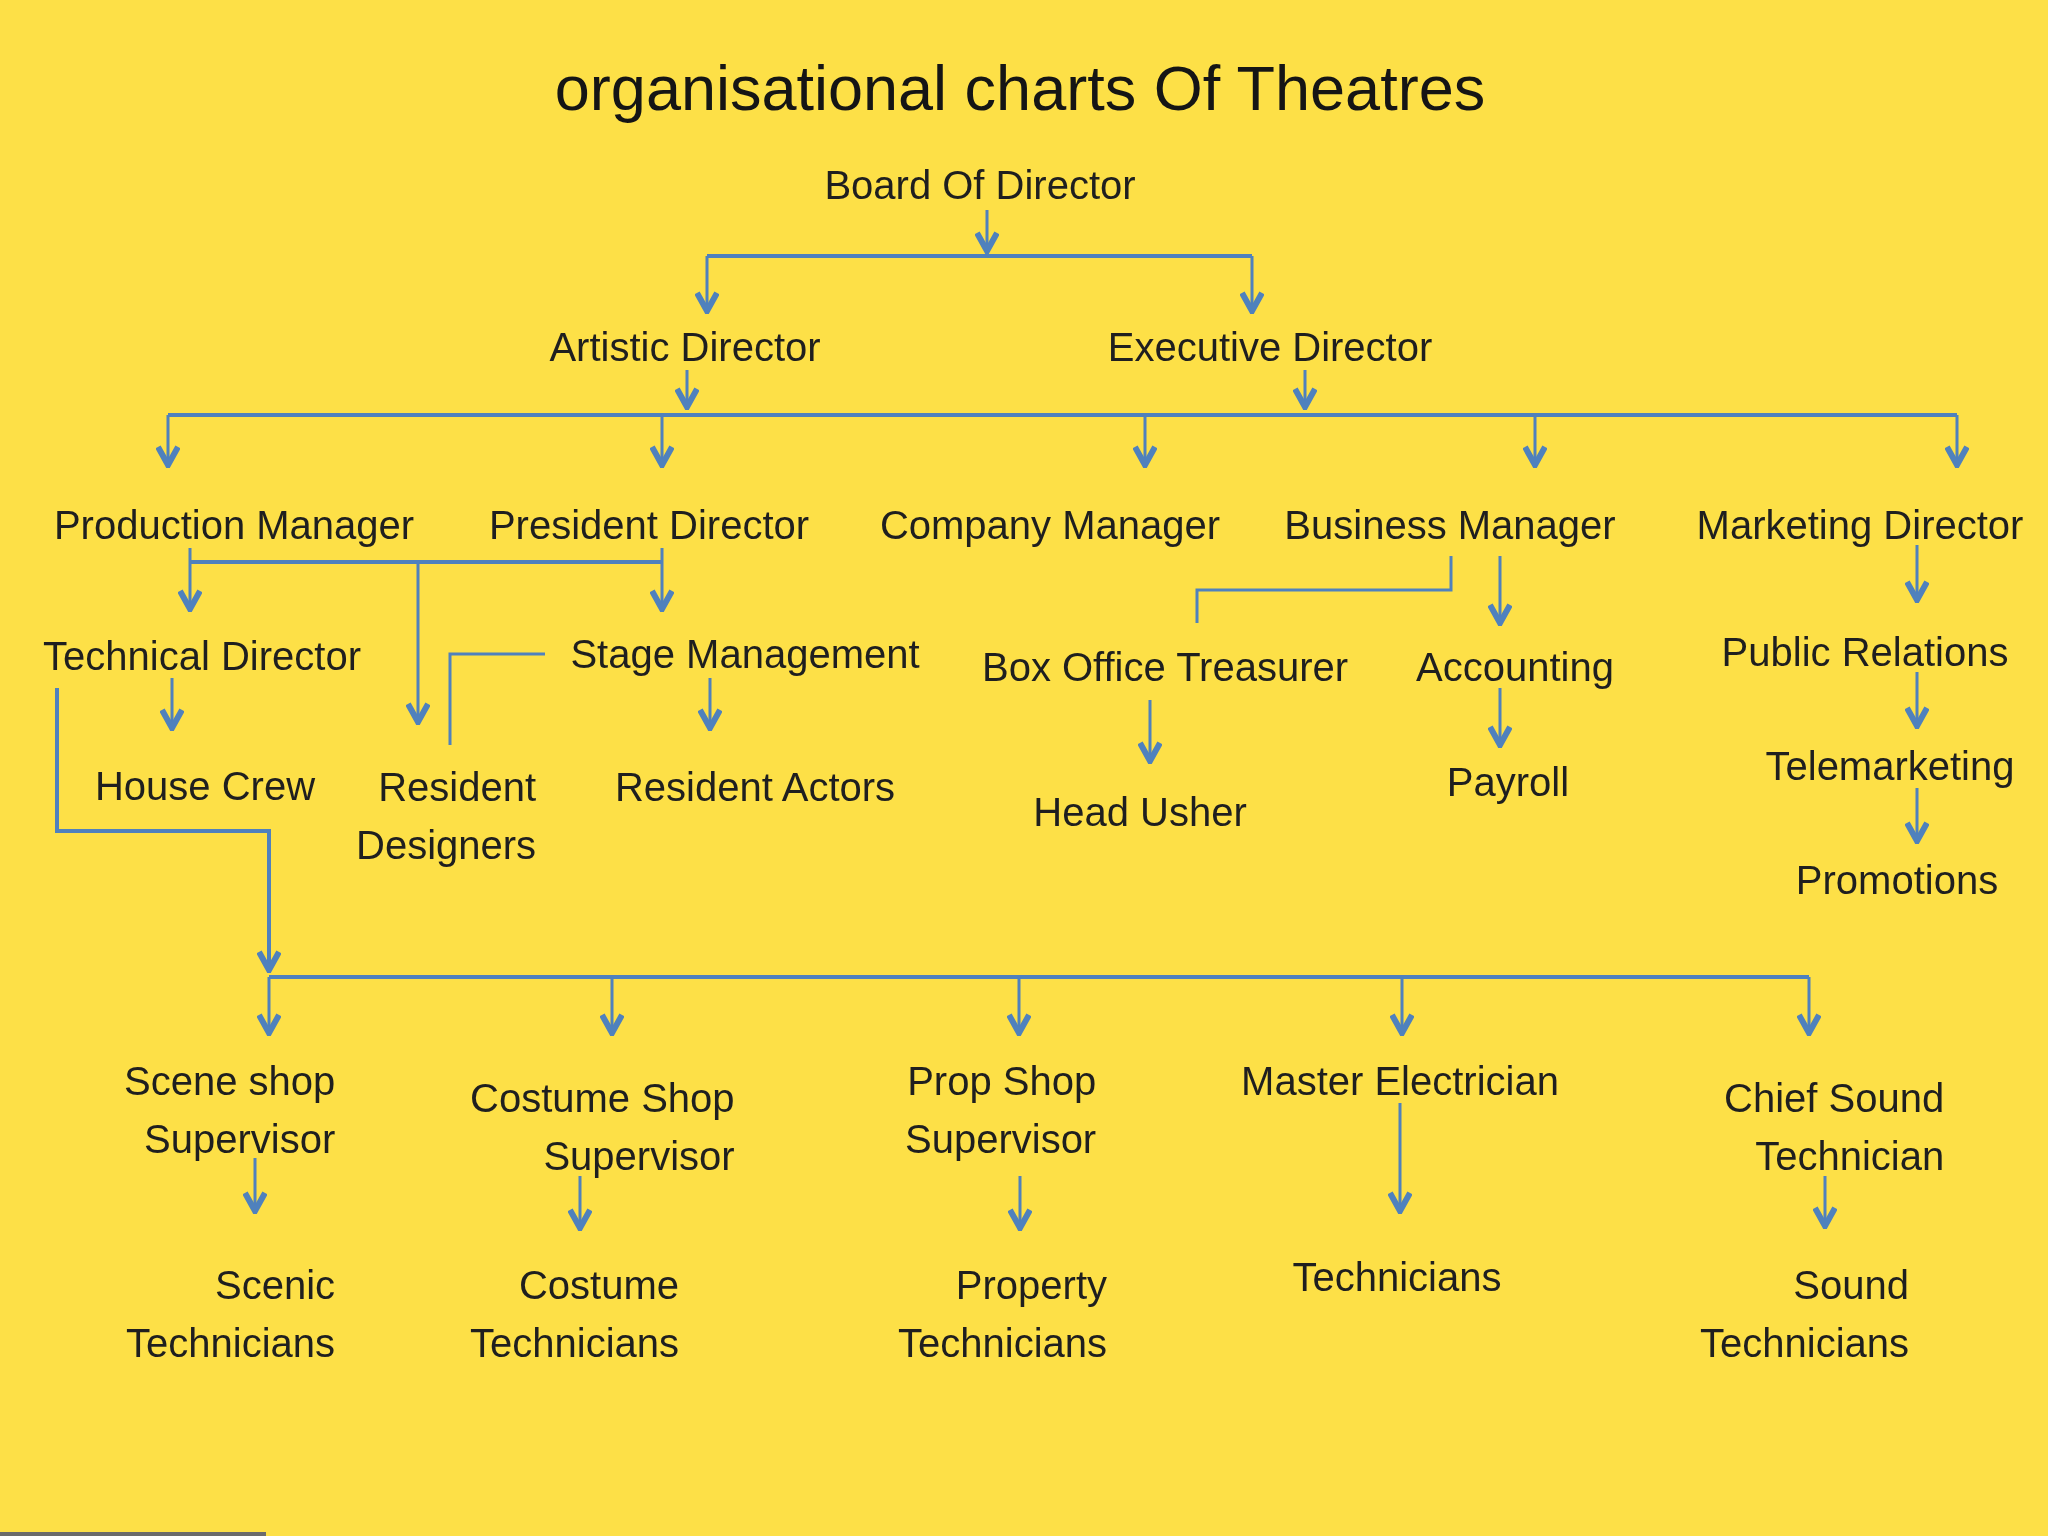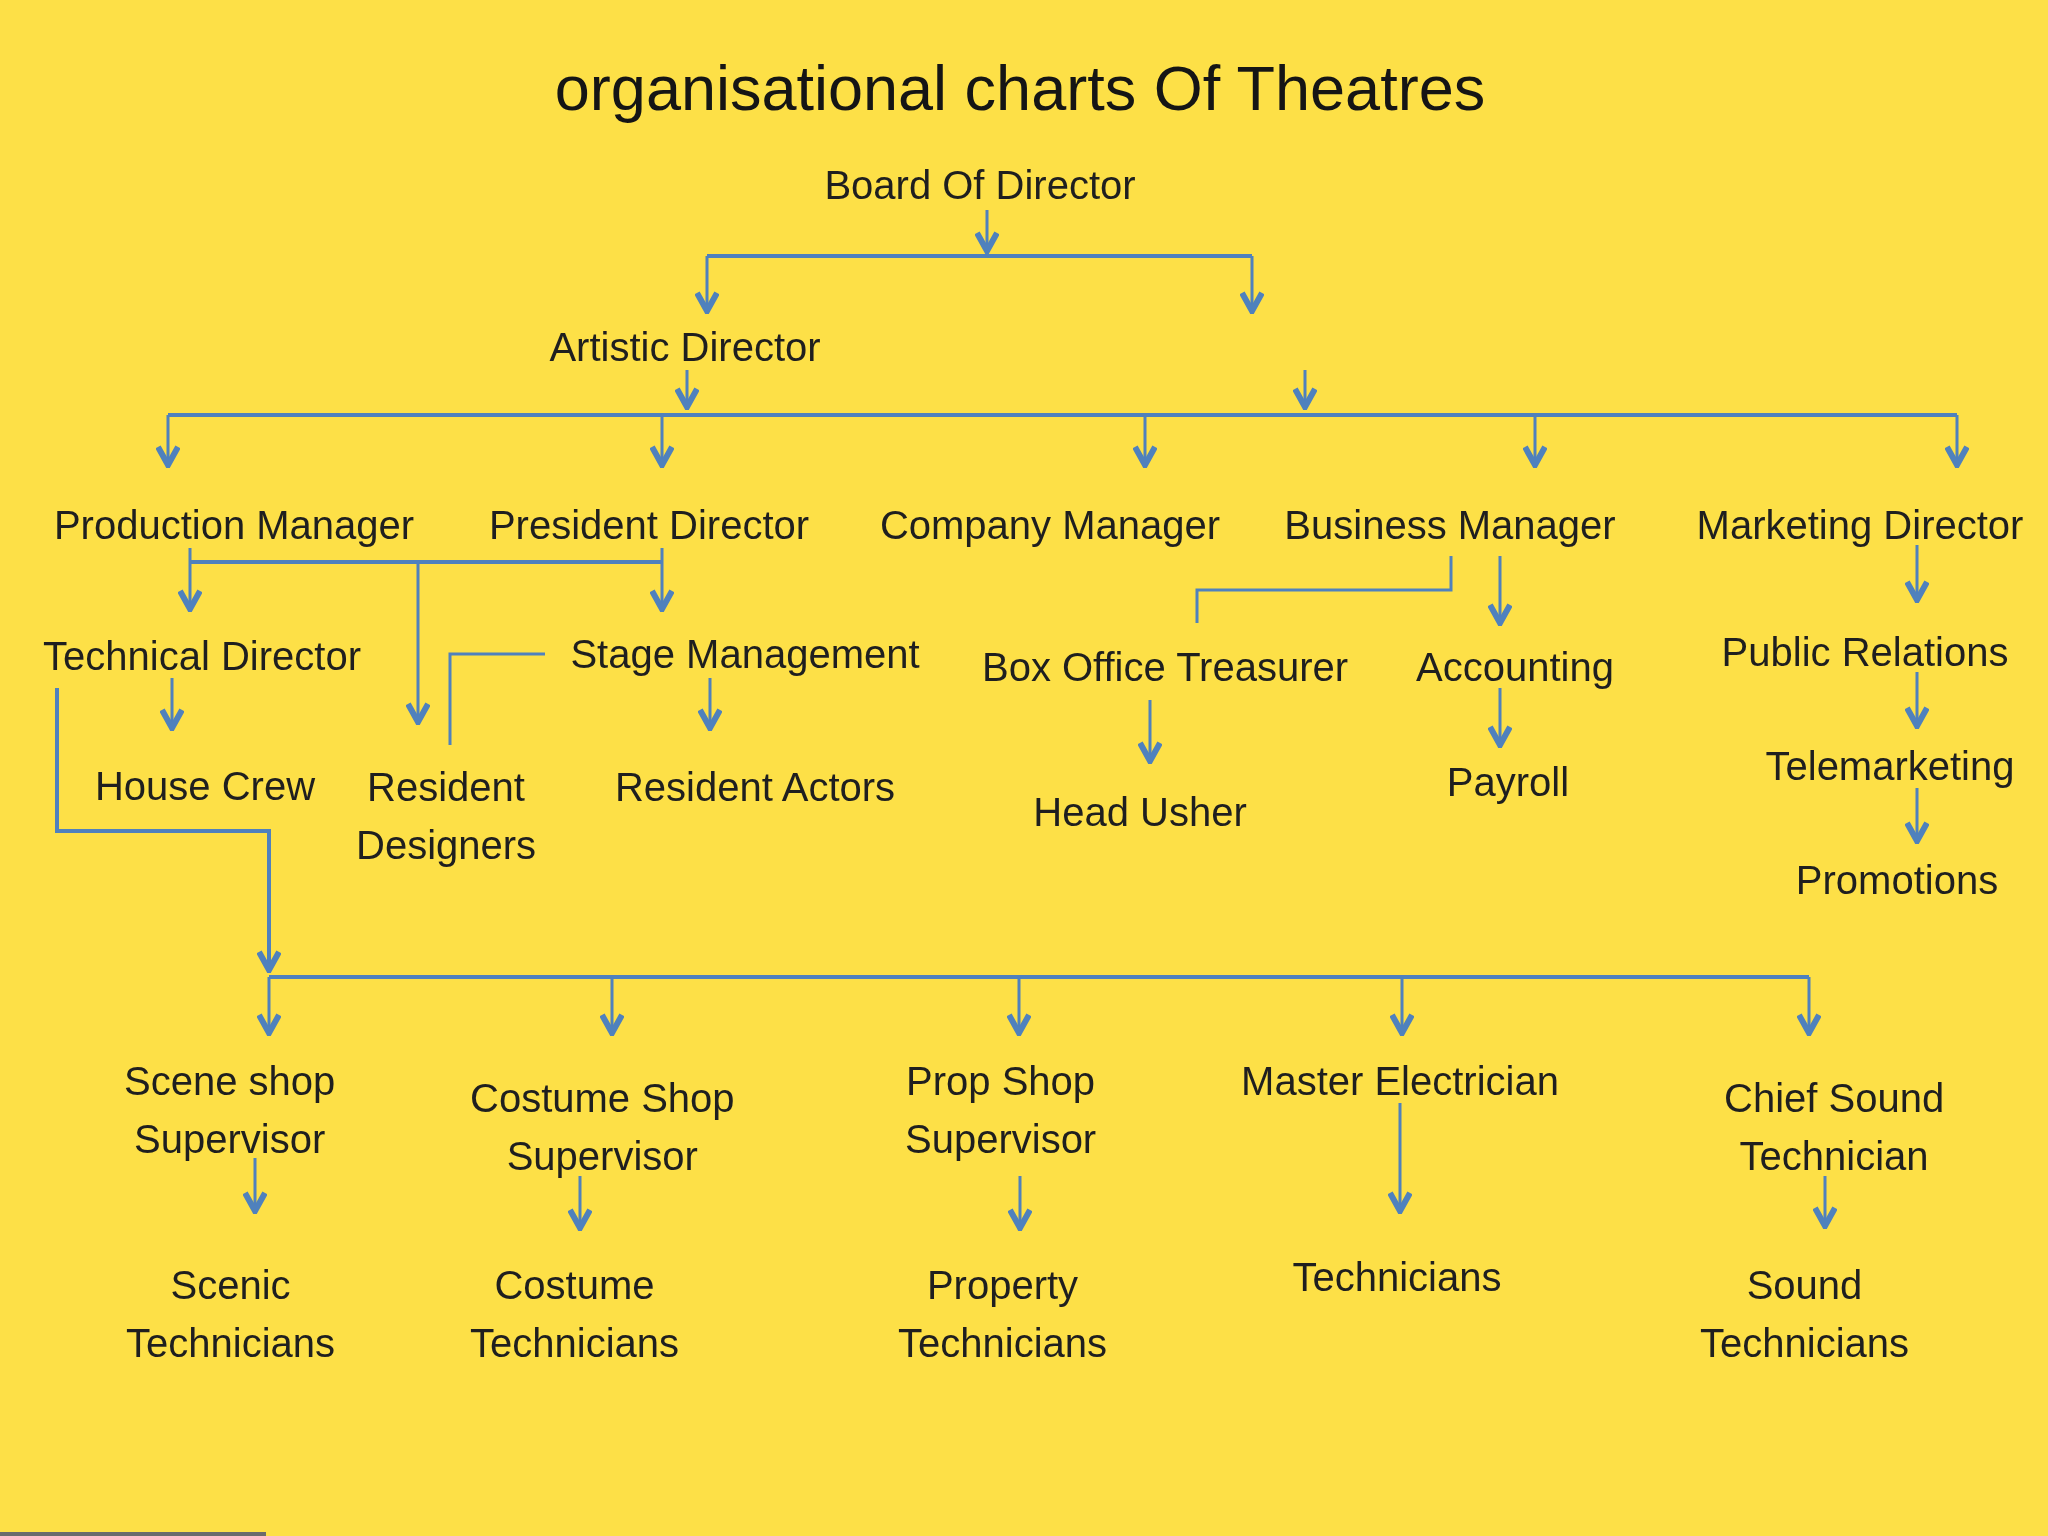--- a/index.html
+++ b/index.html
@@ -9,21 +9,21 @@
   }
   .title{
     position:absolute;left:1020px;top:88px;transform:translate(-50%,-50%);
     font-size:63px;white-space:nowrap;color:#151515;letter-spacing:0px;
   }
   .node{
     position:absolute;font-size:40px;line-height:58px;color:#1f1f1f;
     white-space:pre-line;
   }
   .node.center{transform:translate(-50%,-50%);white-space:nowrap;text-align:left;}
-  .node.left{text-align:center;}
+  .node.left{text-align:right;}
   svg.wires{position:absolute;left:0;top:0;width:2048px;height:1536px;}
   svg.wires path{fill:none;stroke:var(--line-color,#4f81bd);stroke-width:3px;}
   svg.wires path.h{stroke-width:4px;}
   .edge-artifact{position:absolute;left:0;top:1532px;width:266px;height:4px;background:#6b6b6b;}
 </style>
 </head>
 <body>
 
 <div class="canvas">
 
@@ -79,20 +79,21 @@
     <path d="M1020 1176 V1228" marker-end="url(#arr)"></path>
     <path d="M1400 1103 V1211" marker-end="url(#arr)"></path>
     <path d="M1825 1176 V1226" marker-end="url(#arr)"></path>
   </svg>
 
   <div class="title">organisational charts Of Theatres</div>
 
   <div class="node center" style="left:980px;top:185px">Board Of Director</div>
 
   <div class="node center" style="left:685px;top:347px">Artistic Director</div>
+  <div class="node center" style="left:1270px;top:347px">Executive Director</div>
 
   <div class="node center" style="left:649px;top:525px">President Director</div>
   <div class="node center" style="left:234px;top:525px">Production Manager</div>
   <div class="node center" style="left:1050px;top:525px">Company Manager</div>
   <div class="node center" style="left:1450px;top:525px">Business Manager</div>
   <div class="node center" style="left:1860px;top:525px">Marketing Director</div>
 
   <div class="node center" style="left:202px;top:656px">Technical Director</div>
   <div class="node center" style="left:745px;top:654px">Stage Management</div>
   <div class="node center" style="left:1165px;top:667px">Box Office Treasurer</div>

